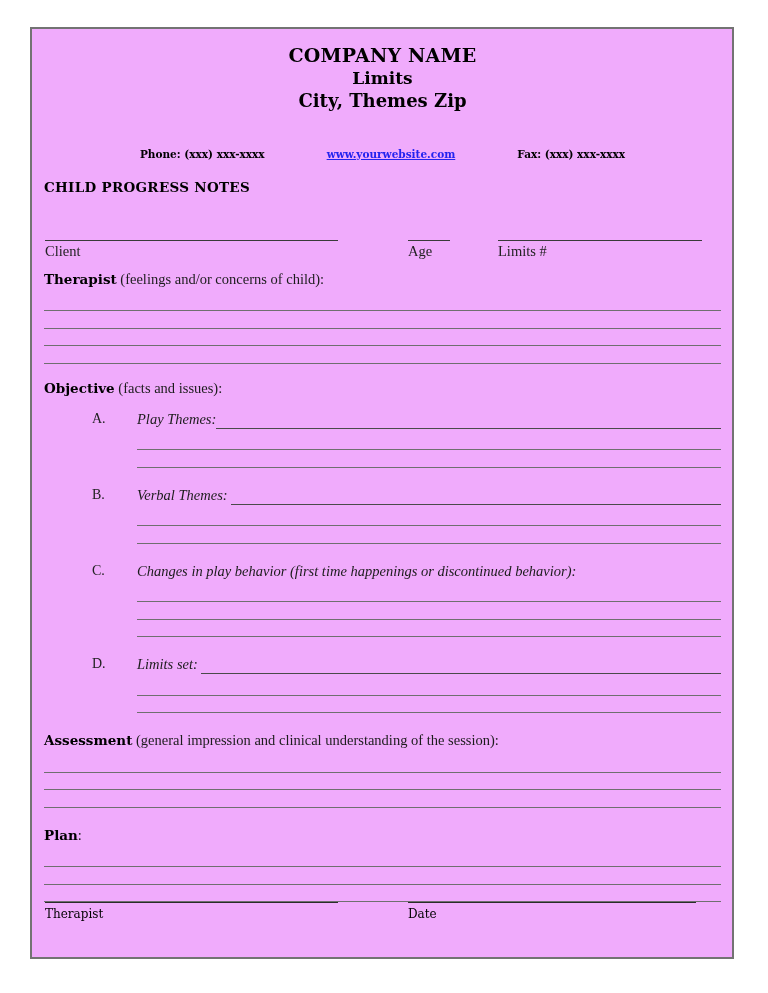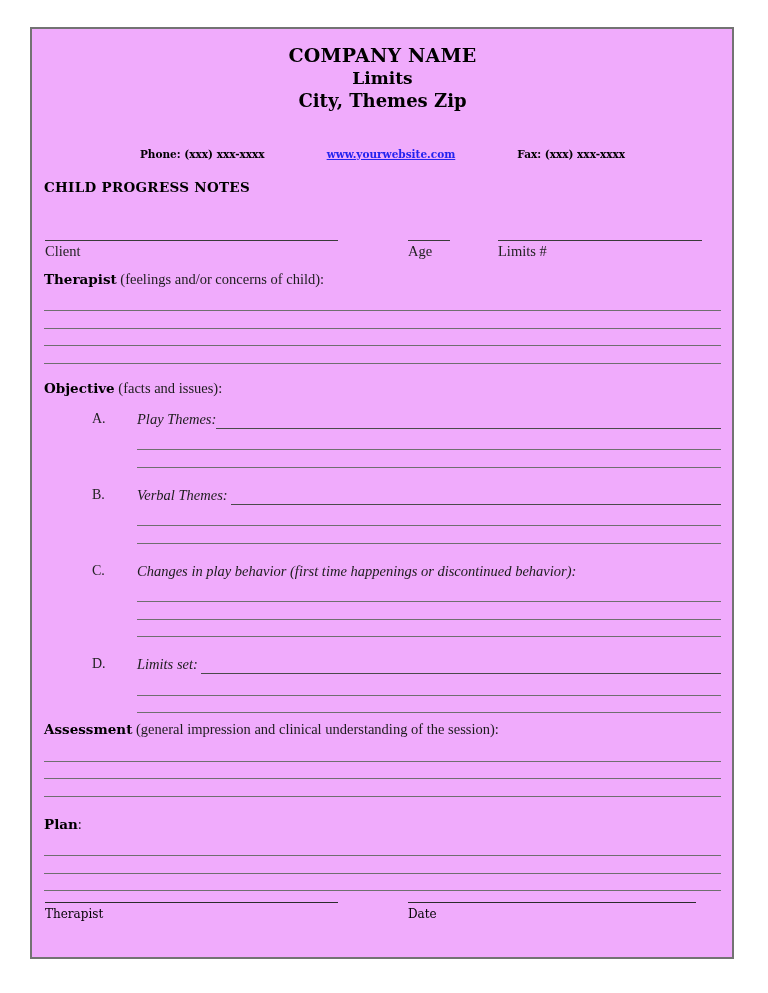--- a/index.html
+++ b/index.html
@@ -298,21 +298,21 @@
             <div class="sub-rules">
               <div class="rule"></div>
               <div class="rule"></div>
             </div>
           </div>
         </div>
 
       </div>
     </div>
 
-    <div class="section" style="margin-top:6px;">
+    <div class="section" style="margin-top:17px;">
       <div class="section-head">
         <span class="bold">Assessment</span><span> (general impression and clinical understanding of the session):</span>
       </div>
       <div class="rules">
         <div class="rule"></div>
         <div class="rule"></div>
         <div class="rule"></div>
       </div>
     </div>
 

